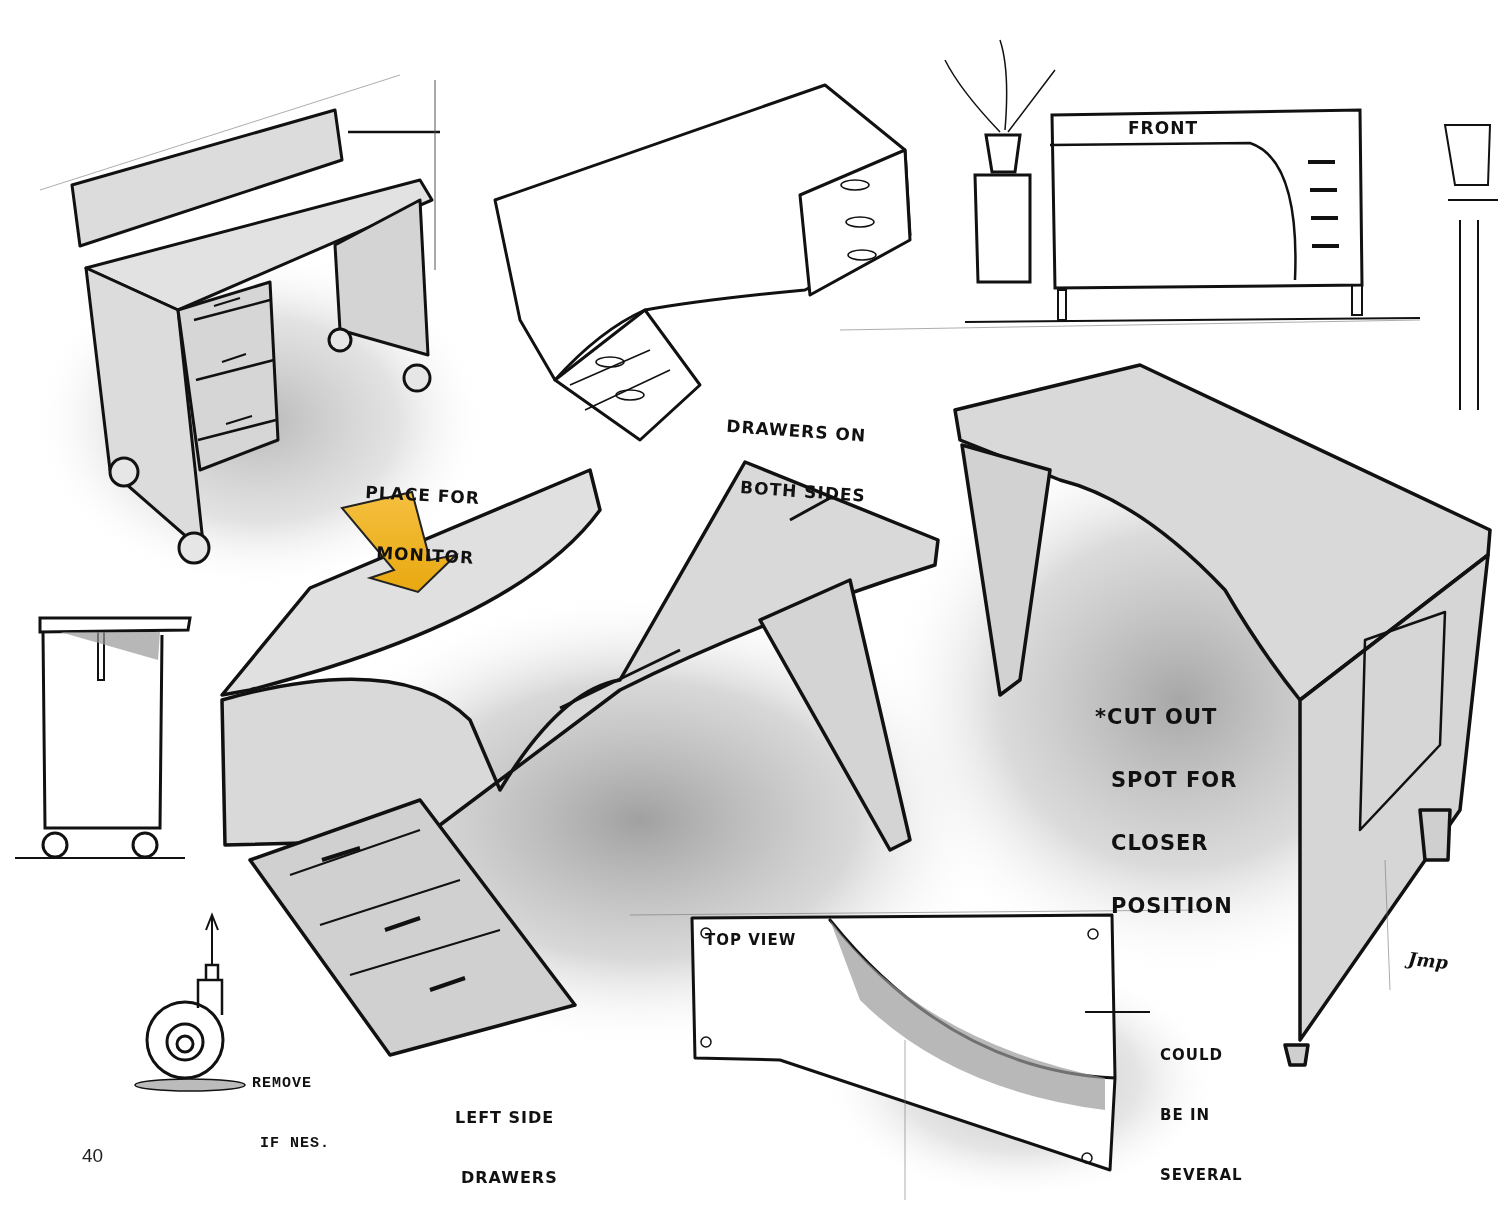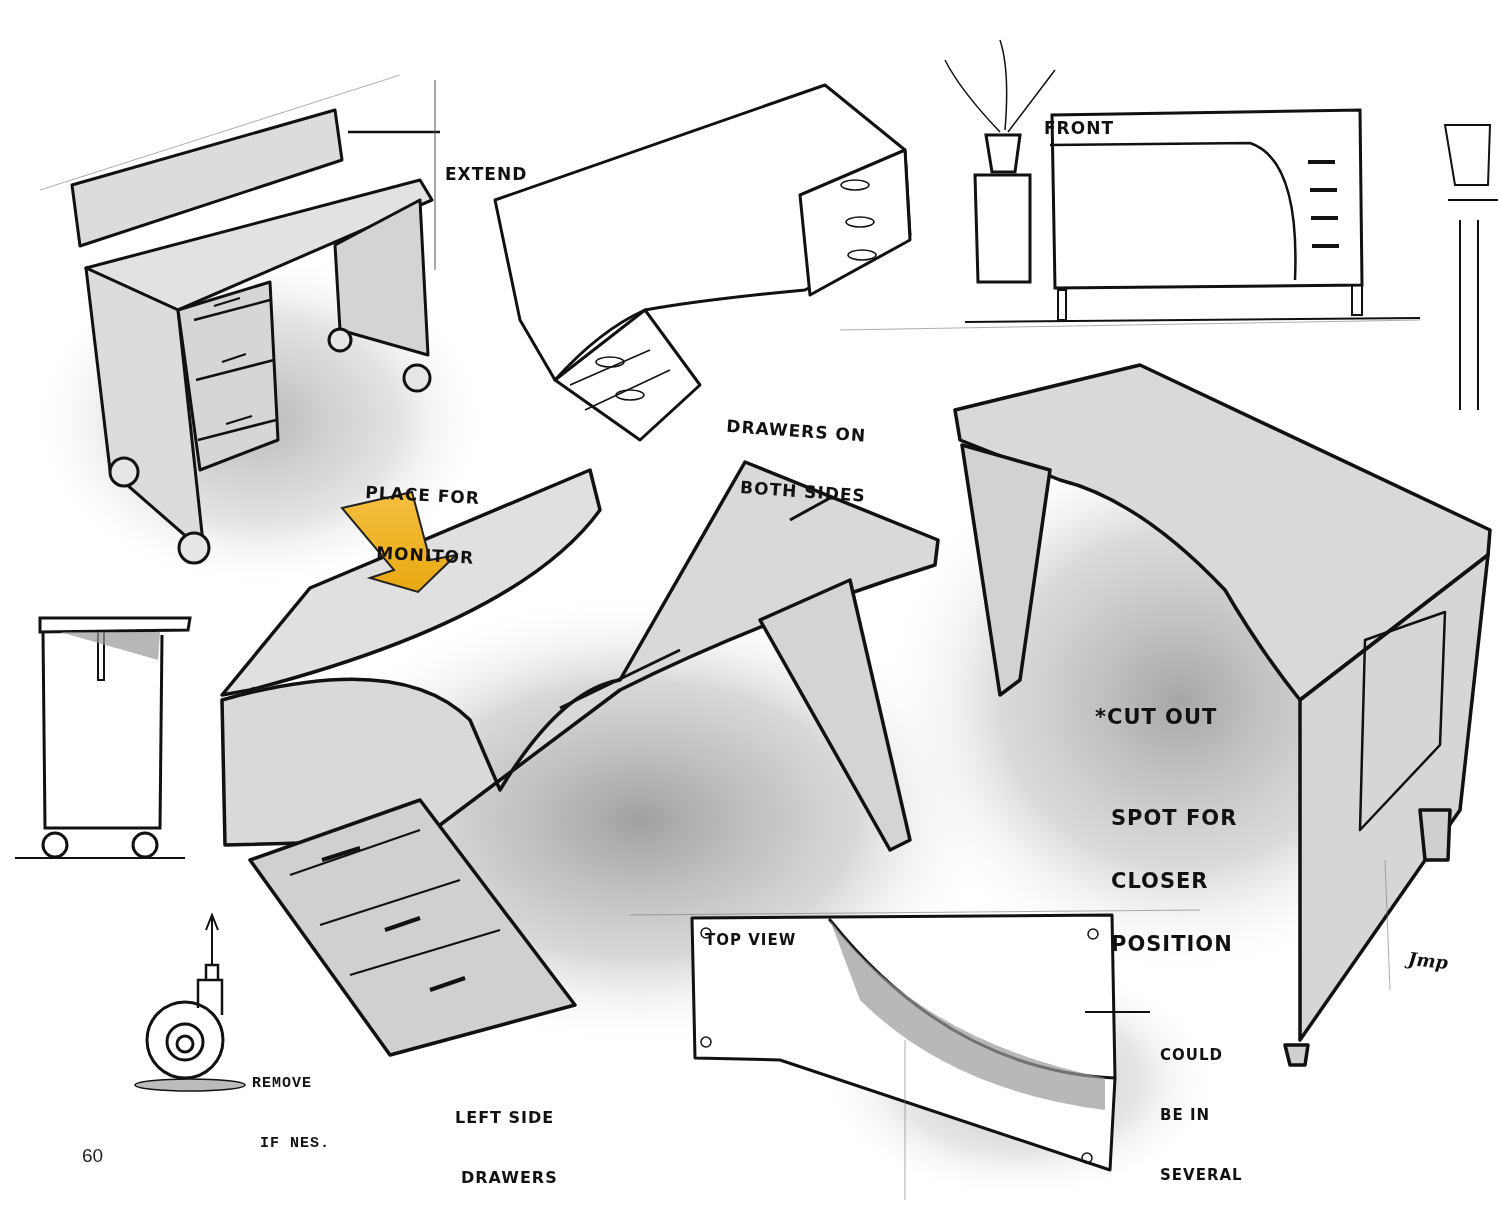--- a/index.html
+++ b/index.html
@@ -157,41 +157,38 @@
 
     <g stroke="#777" stroke-width="1" fill="none" opacity="0.6">
       <path d="M40 190 L400 75"></path>
       <path d="M840 330 L1420 320"></path>
       <path d="M630 915 L1200 910"></path>
       <path d="M905 1040 L905 1200"></path>
       <path d="M1385 860 L1390 990"></path>
     </g>
   </svg>
 
-  <div class="note" style="left:445px; top:124px;">
-    <span class="ln">EXTEND</span>
-  </div>
 
   <div class="note" style="left:730px; top:376px; transform: rotate(4deg);">
     <span class="ln">DRAWERS ON</span>
     <span class="ln" style="padding-left:18px;">BOTH SIDES</span>
   </div>
 
-  <div class="note" style="left:1044px; top:78px;">
+  <div class="note" style="left:1128px; top:78px;">
     <span class="ln">FRONT</span>
   </div>
 
   <div class="note" style="left:368px; top:442px; transform: rotate(3deg);">
     <span class="ln">PLACE FOR</span>
     <span class="ln" style="padding-left:14px;">MONITOR</span>
   </div>
 
   <div class="note" style="left:1095px; top:665px; font-size:21px; line-height:21px;">
     <span class="ln">*CUT OUT</span>
-    <span class="ln" style="padding-left:16px;margin-top:38px;">SPOT FOR</span>
+    <span class="ln" style="padding-left:16px;">SPOT FOR</span>
     <span class="ln" style="padding-left:16px;">CLOSER</span>
     <span class="ln" style="padding-left:16px;">POSITION</span>
   </div>
 
   <div class="note" style="left:252px; top:1034px; font-size:15px;font-family:Liberation Mono, monospace;">
     <span class="ln">REMOVE</span>
     <span class="ln" style="padding-left:8px;">IF NES.</span>
   </div>
 
   <div class="note" style="left:455px; top:1068px; font-size:16px;">
@@ -205,14 +202,14 @@
 
   <div class="note" style="left:1160px; top:1005px; font-size:15px;">
     <span class="ln">COULD</span>
     <span class="ln">BE IN</span>
     <span class="ln">SEVERAL</span>
     
   </div>
 
   <div class="signature">Jmp</div>
 
-  <div class="page-number">60</div>
+  <div class="page-number">40</div>
 </div>
 
 </body></html>

